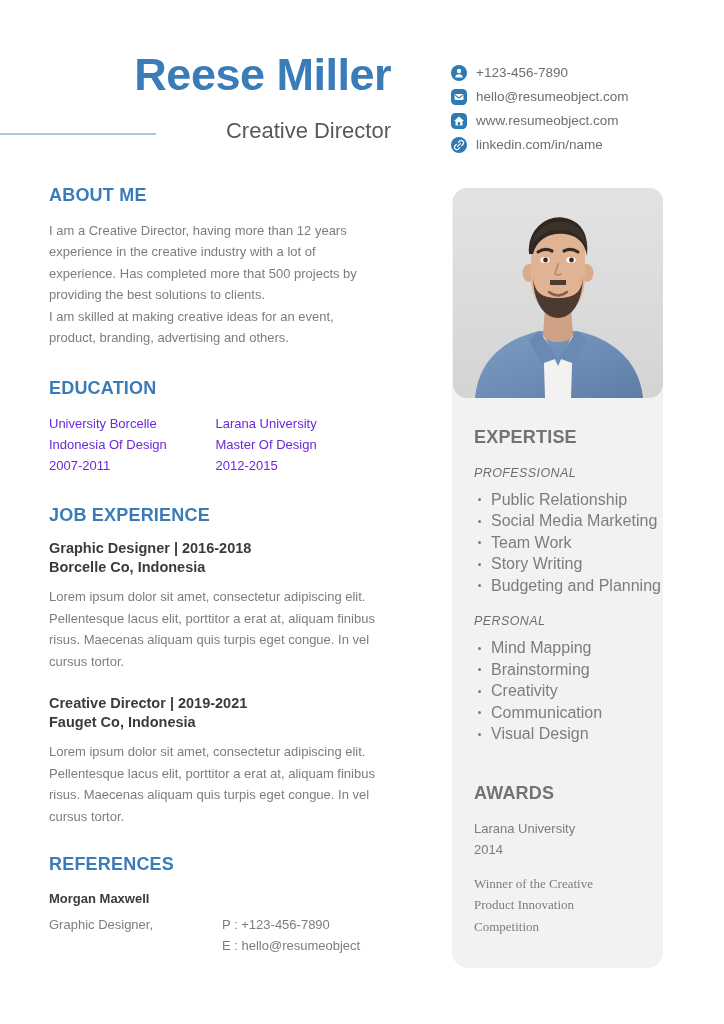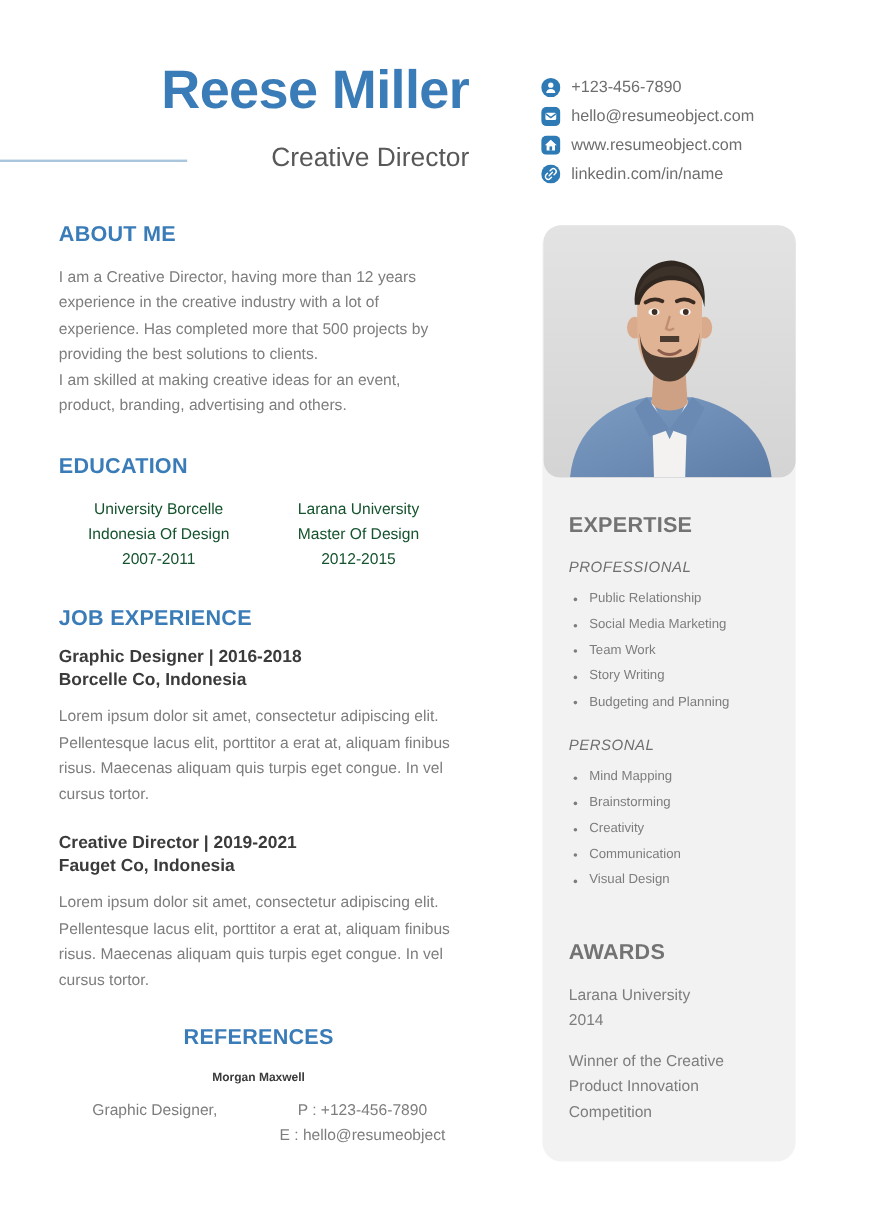--- a/index.html
+++ b/index.html
@@ -103,22 +103,21 @@
     margin-bottom: 24px;
   }
 
   .edu-grid {
     display: flex;
   }
   .edu-col {
     width: 172px;
     font-size: 13px;
     line-height: 21px;
-    color: #14532d;
-    text-align: center;
+    color: #6d28d9;
   }
   .edu-col div { white-space: nowrap; }
 
   .job { margin-bottom: 18px; }
   .job-title {
     font-size: 14.5px;
     font-weight: bold;
     color: #3b3b3d;
     line-height: 19px;
     white-space: nowrap;
@@ -126,21 +125,21 @@
   .job-company {
     font-size: 14.5px;
     font-weight: bold;
     color: #3b3b3d;
     line-height: 19px;
     margin-bottom: 9px;
     white-space: nowrap;
   }
 
   .ref-name {
-    font-size: 10px;
+    font-size: 13px;
     font-weight: bold;
     color: #3b3b3d;
     line-height: 19px;
     margin-bottom: 6px;
   }
   .ref-grid { display: flex; gap: 13px; }
   .ref-col {
     width: 171px;
     font-size: 13px;
     line-height: 21px;
@@ -189,21 +188,21 @@
     font-style: italic;
   }
   ul.skills {
     list-style: none;
     margin: 0 0 18px 0;
     padding: 0;
   }
   ul.skills li {
     position: relative;
     padding-left: 17px;
-    font-size: 11px;
+    font-size: 16px;
     line-height: 21.5px;
     color: #7d7d7d;
     white-space: nowrap;
   }
   ul.skills li:before {
     content: "";
     position: absolute;
     left: 4px; top: 9.5px;
     width: 3px; height: 3px;
     border-radius: 50%;
@@ -214,21 +213,21 @@
     position: absolute;
     left: 474px; top: 784px;
     width: 180px;
   }
   .award-block {
     font-size: 13px;
     line-height: 21.5px;
     color: #7d7d7d;
     margin-bottom: 12px;
   }
-  .award-block:last-child { margin-bottom: 0; }
+  .award-block:last-child { margin-bottom: 0; font-family: Liberation Serif, serif; }
 </style>
 </head>
 <body>
 
 <div class="header">
   <div class="name">Reese Miller</div>
   <div class="headrule"></div>
   <div class="role">Creative Director</div>
 
   <div class="contact">
@@ -306,21 +305,21 @@
       <p class="body-text">Lorem ipsum dolor sit amet, consectetur adipiscing elit. Pellentesque lacus elit, porttitor a erat at, aliquam finibus risus. Maecenas aliquam quis turpis eget congue. In vel cursus tortor.</p>
     </div>
 
     <div class="job" style="margin-top:22px;">
       <div class="job-title">Creative Director | 2019-2021</div>
       <div class="job-company">Fauget Co, Indonesia</div>
       <p class="body-text">Lorem ipsum dolor sit amet, consectetur adipiscing elit. Pellentesque lacus elit, porttitor a erat at, aliquam finibus risus. Maecenas aliquam quis turpis eget congue. In vel cursus tortor.</p>
     </div>
   </div>
 
-  <div class="sec" style="margin-top:28px;text-align:center;">
+  <div class="sec" style="margin-top:28px;">
     <div class="sec-title">REFERENCES</div>
     <div class="ref-name">Morgan Maxwell</div>
     <div class="ref-grid">
       <div class="ref-col">
         <div>Graphic Designer,</div>
       </div>
       <div class="ref-col">
         <div>P : +123-456-7890</div>
         <div>E : hello@resumeobject</div>
       </div>

